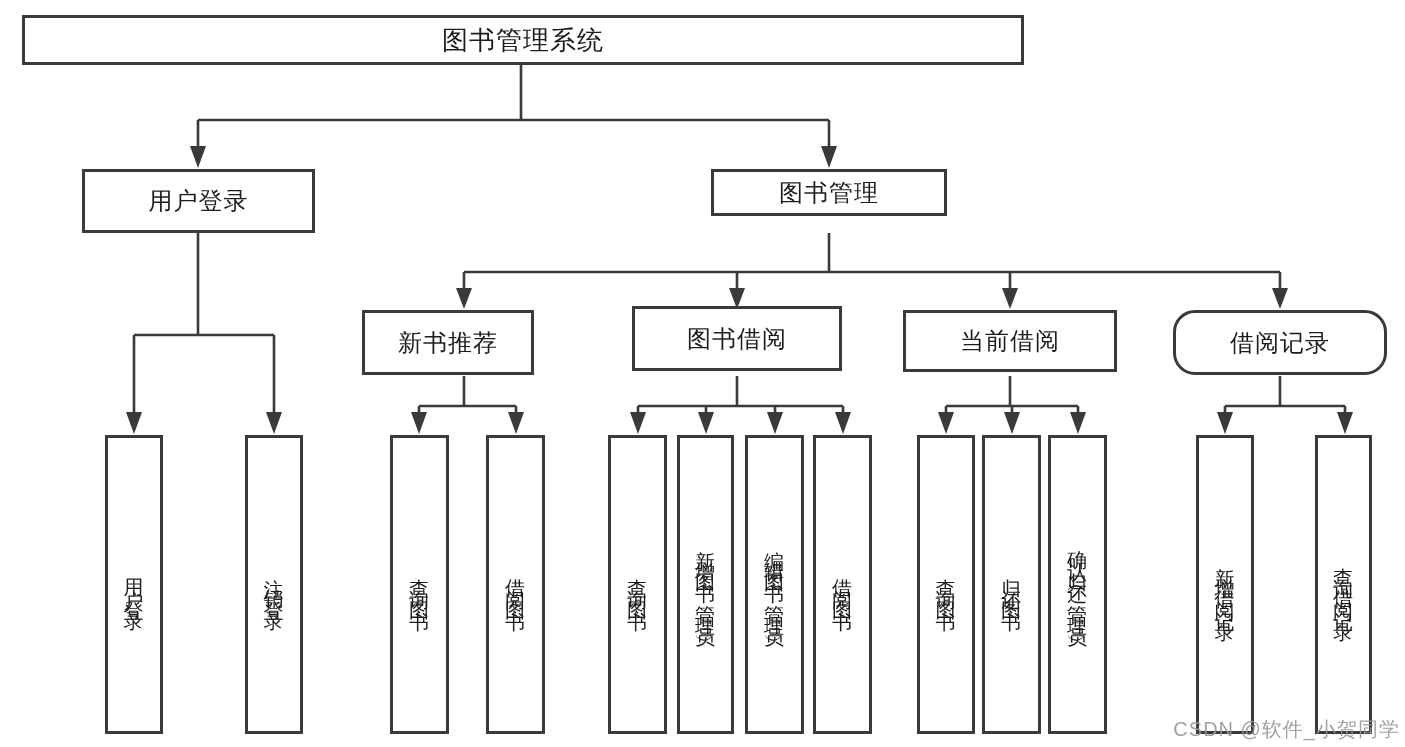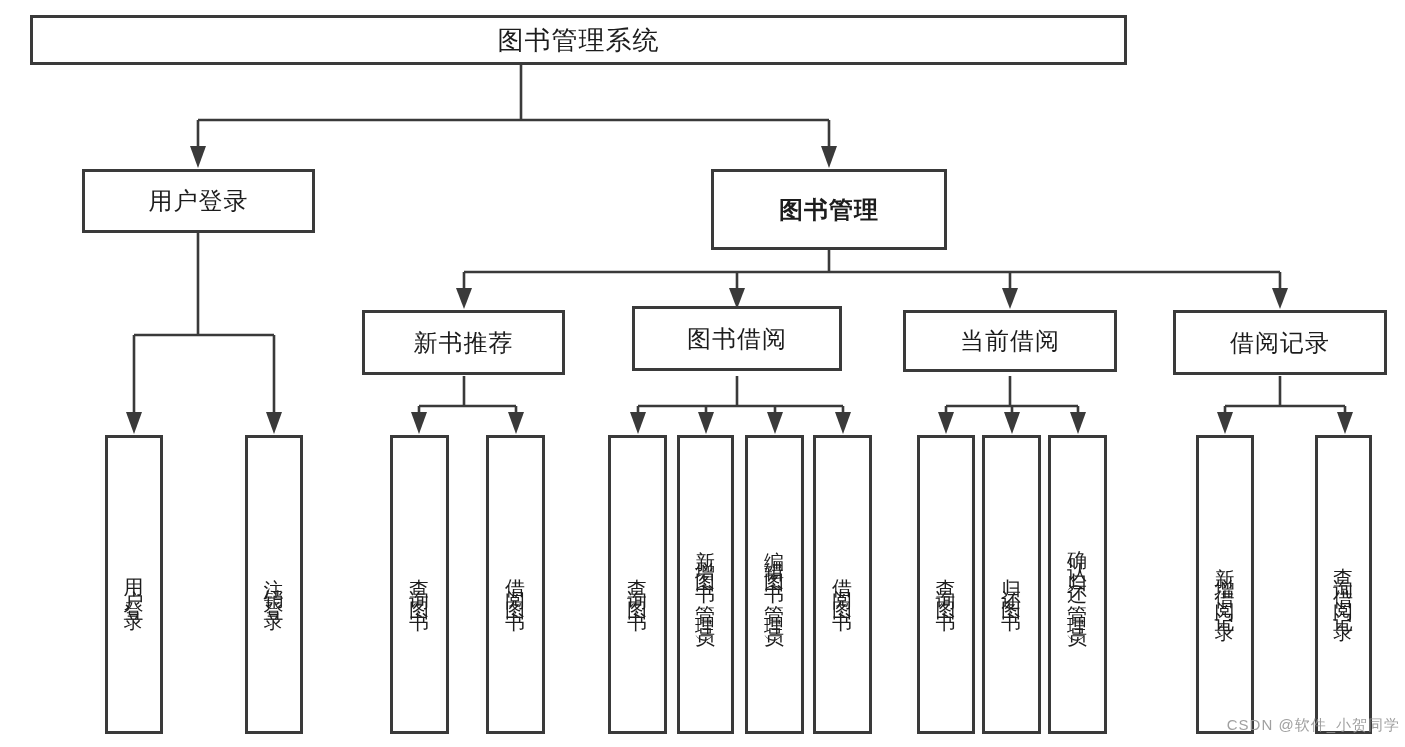--- a/index.html
+++ b/index.html
@@ -30,21 +30,21 @@
     writing-mode:vertical-rl;
     text-orientation:mixed;
     font-size:20px;
     line-height:1;
     letter-spacing:11px;
     white-space:nowrap;
   }
   .watermark {
     position:absolute;
     top:716px; right:5px;
-    font-size:15px;
+    font-size:20px;
     color:rgba(150,150,150,0.9);
     letter-spacing:1px;
     z-index:5;
   }
 </style>
 </head>
 <body>
 
 <div class="canvas">
 
@@ -91,41 +91,41 @@
       <path class="ah" d="M1070 412 L1086 412 L1078 434 Z"></path>
     </g>
 
     <g>
       <path class="ln" d="M1280 376 V406 M1225 406 H1345 M1225 406 V413 M1345 406 V413"></path>
       <path class="ah" d="M1217 412 L1233 412 L1225 434 Z"></path>
       <path class="ah" d="M1337 412 L1353 412 L1345 434 Z"></path>
     </g>
   </svg>
 
-  <div class="box hbox root" style="left:22px; top:15px; width:1097px; height:50px;margin-left:8px;">
+  <div class="box hbox root" style="left:22px; top:15px; width:1002px; height:50px;">
     <span>图书管理系统</span>
   </div>
 
   <div class="box hbox" style="left:82px; top:169px; width:233px; height:64px;">
     <span>用户登录</span>
   </div>
-  <div class="box hbox" style="left:711px; top:169px; width:236px; height:81px;font-weight:bold;">
+  <div class="box hbox" style="left:711px; top:169px; width:236px; height:47px;">
     <span>图书管理</span>
   </div>
 
-  <div class="box hbox" style="left:362px; top:310px; width:203px; height:65px;">
+  <div class="box hbox" style="left:362px; top:310px; width:172px; height:65px;">
     <span>新书推荐</span>
   </div>
   <div class="box hbox" style="left:632px; top:306px; width:210px; height:65px;">
     <span>图书借阅</span>
   </div>
   <div class="box hbox" style="left:903px; top:310px; width:214px; height:62px;">
     <span>当前借阅</span>
   </div>
-  <div class="box hbox" style="left:1173px; top:310px; width:214px; height:65px;">
+  <div class="box hbox" style="left:1173px; top:310px; width:214px; height:65px;border-radius:22px;">
     <span>借阅记录</span>
   </div>
 
   <div class="box vbox" style="left:105px; top:435px; width:58px; height:299px;">
     <span>用户登录</span>
   </div>
   <div class="box vbox" style="left:245px; top:435px; width:58px; height:299px;">
     <span>注销登录</span>
   </div>
 

